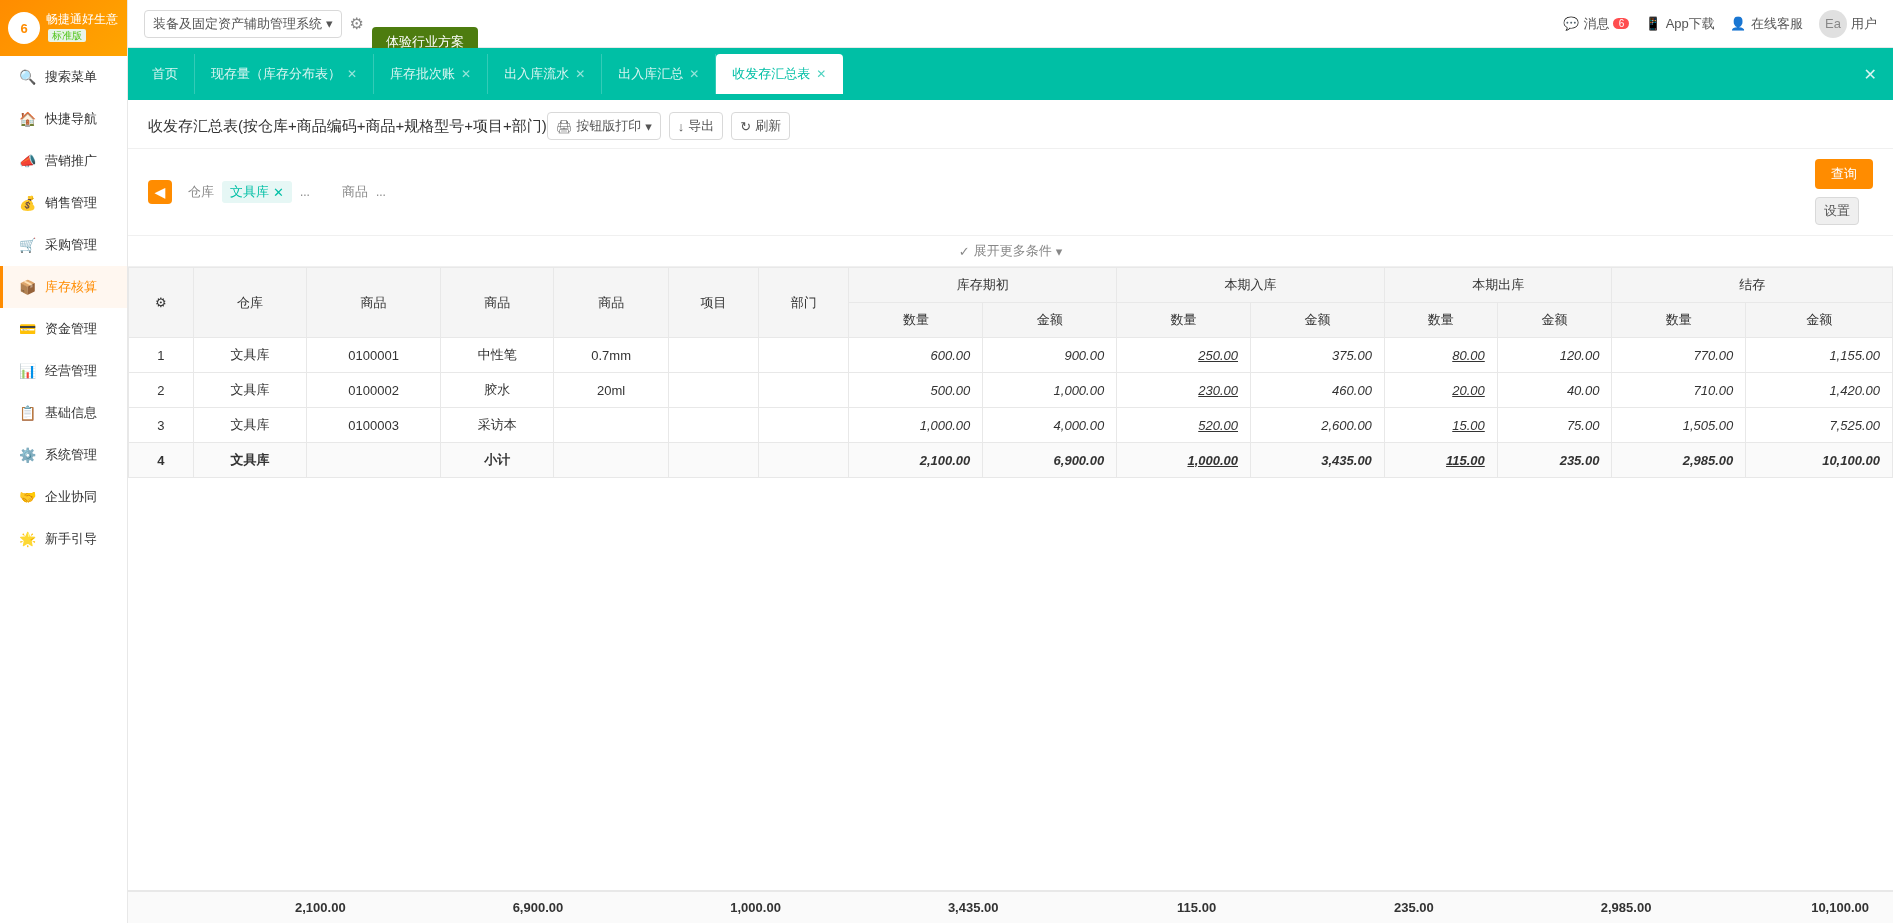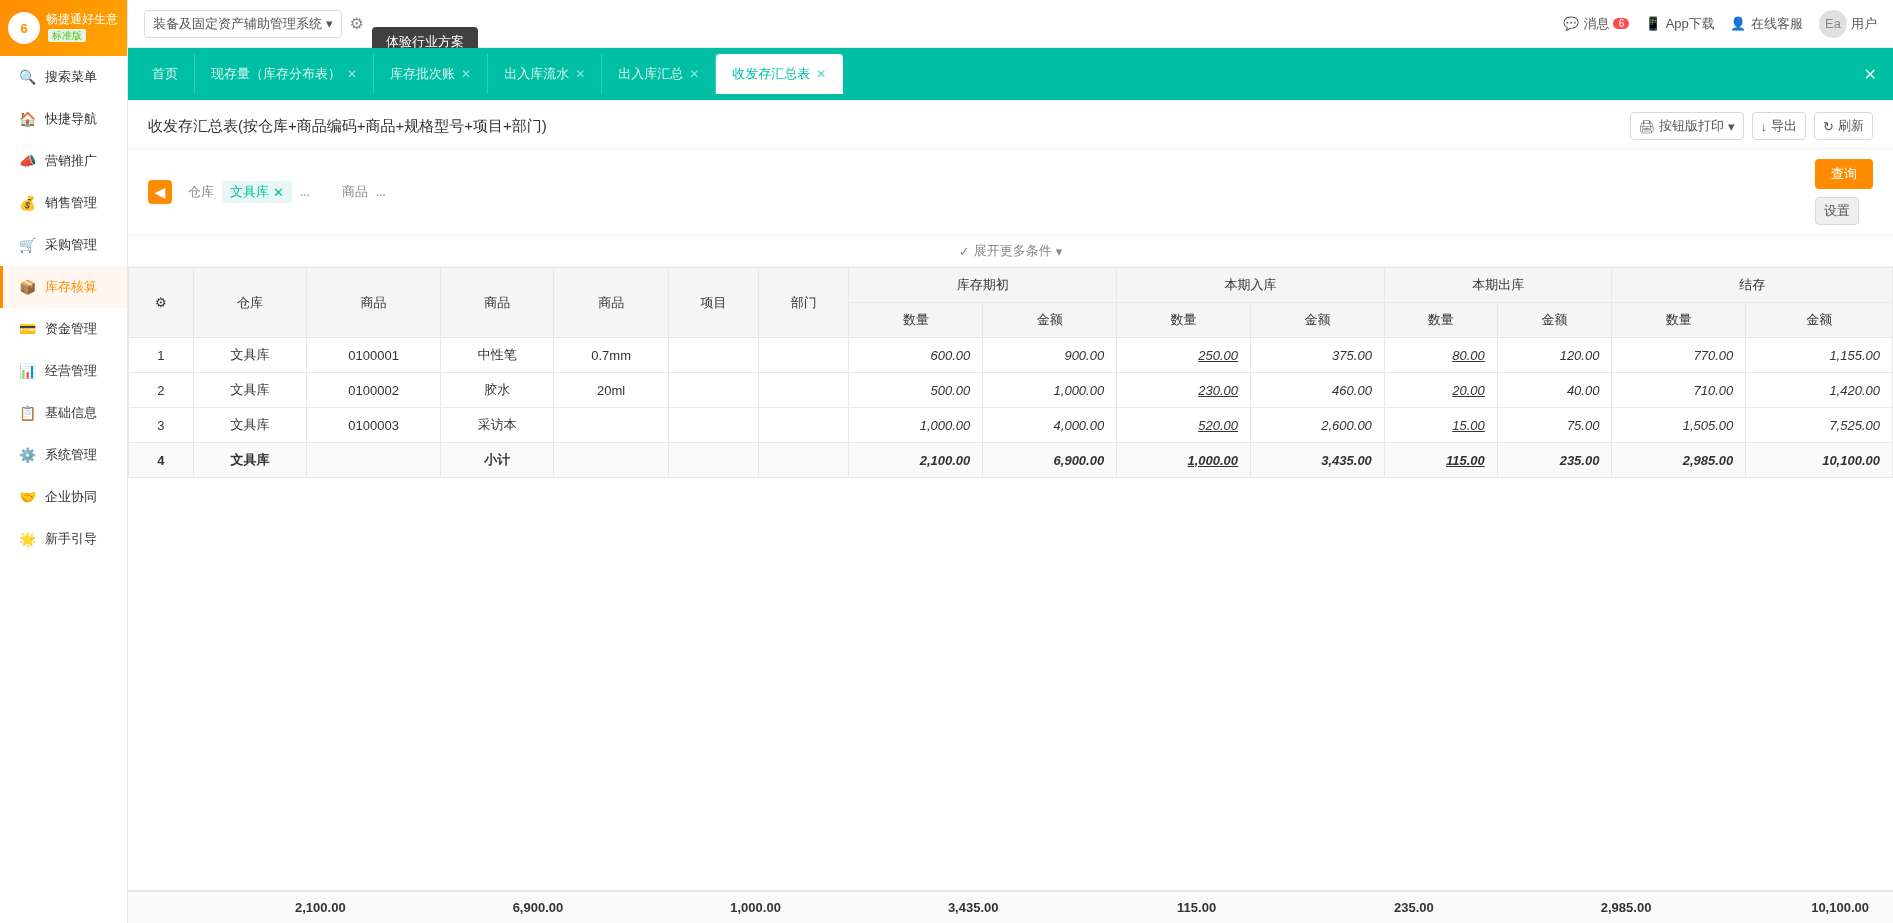--- a/index.html
+++ b/index.html
@@ -70,21 +70,21 @@
     }
     .top-header-left {
       display: flex; align-items: center; gap: 8px;
     }
     .system-select {
       display: flex; align-items: center; gap: 4px;
       border: 1px solid #d9d9d9; border-radius: 4px;
       padding: 4px 8px; cursor: pointer; color: #555; font-size: 13px;
     }
     .try-btn {
-      background: #404040; color: #fff;
+      background: #4d7c0f; color: #fff;
       border: none; border-radius: 4px;
       padding: 6px 14px; cursor: pointer; font-size: 13px; margin-top: 37px;
     }
     .top-header-right {
       display: flex; align-items: center; gap: 16px; color: #555;
     }
     .header-action { display: flex; align-items: center; gap: 4px; cursor: pointer; font-size: 13px; }
     .badge {
       background: #ff4d4f; color: #fff; border-radius: 8px;
       font-size: 10px; padding: 0 4px; min-width: 16px; text-align: center;
@@ -132,21 +132,20 @@
       flex-direction: column;
       overflow: hidden;
     }
 
     
     .page-header {
       padding: 12px 20px 8px;
       border-bottom: 1px solid #f0f0f0;
       display: flex;
       align-items: center;
-      justify-content: space-between;
       flex-shrink: 0;
     }
     .page-title { font-size: 15px; color: #333; font-weight: 500; }
     .page-actions { display: flex; align-items: center; gap: 8px; }
     .page-action-btn {
       display: flex; align-items: center; gap: 4px;
       color: #555; cursor: pointer; font-size: 13px;
       padding: 4px 8px; border: 1px solid #d9d9d9; border-radius: 4px;
     }
 

